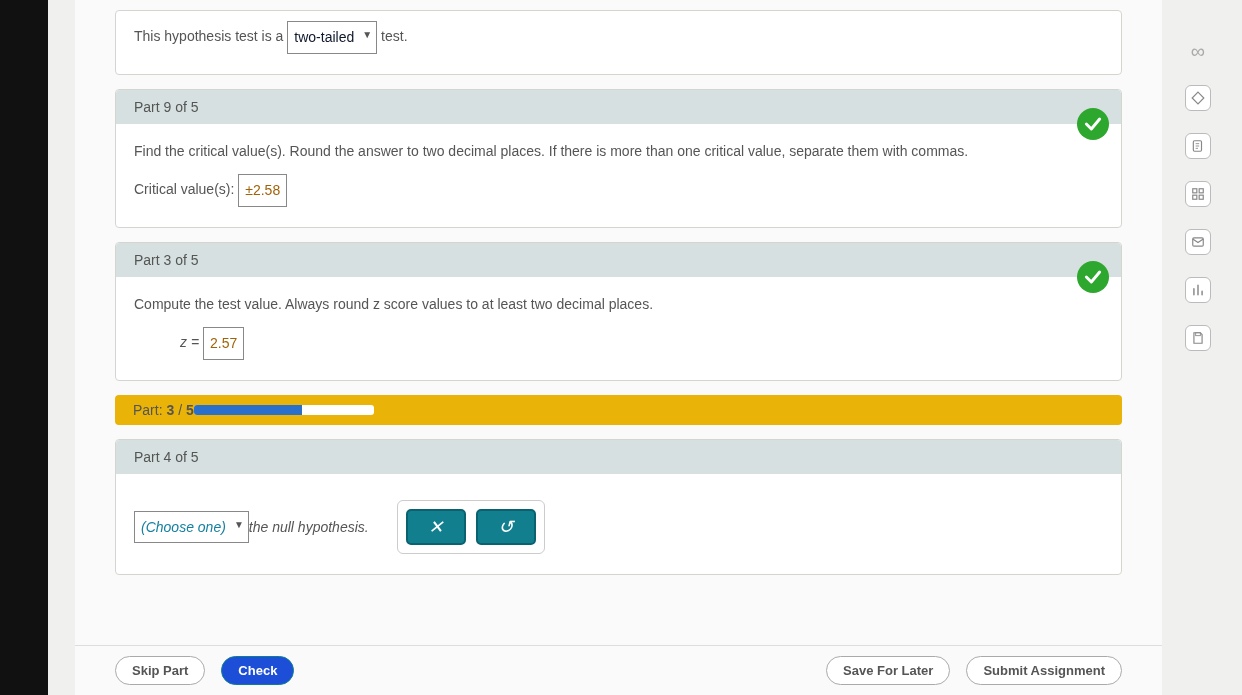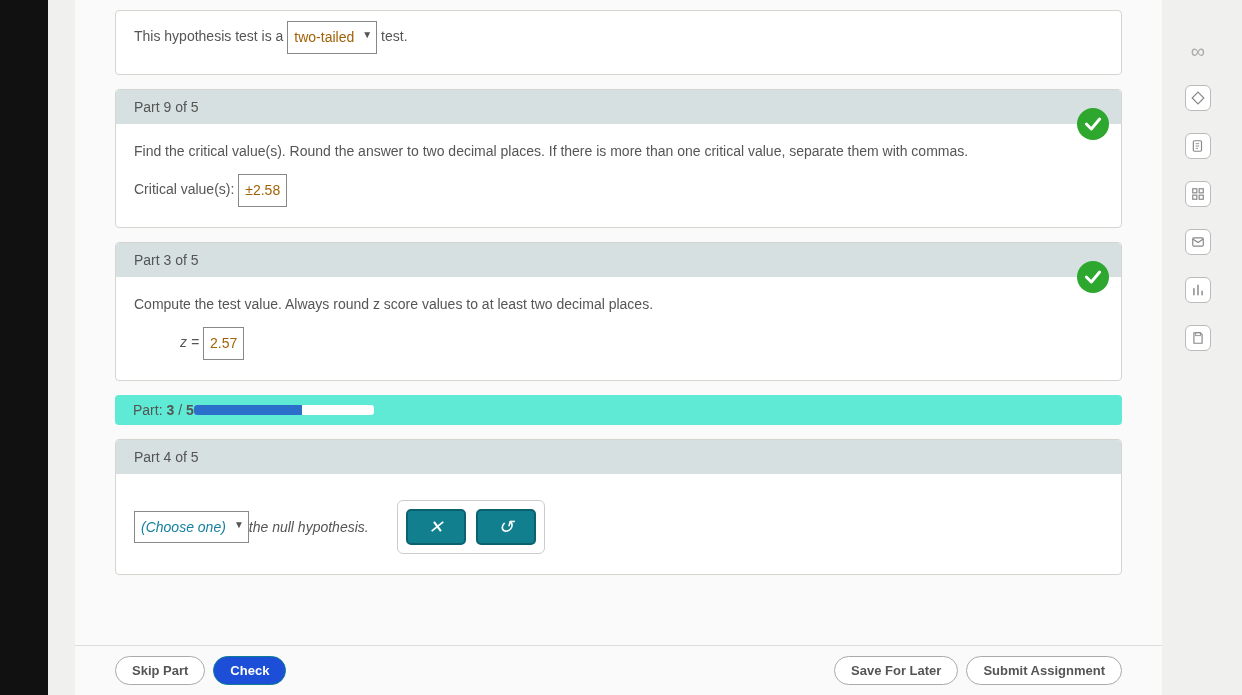--- a/index.html
+++ b/index.html
@@ -39,58 +39,58 @@
   }
   .card-head {
     background: #d6e0e0; padding: 9px 18px; font-size: 14px; color: #555;
     border-radius: 4px 4px 0 0;
   }
   .card-body { padding: 14px 18px 20px 18px; color: #555; line-height: 1.9; }
   .card.top { margin-bottom: 14px; }
   .card.top .card-body { padding-top: 0; padding-bottom: 20px; }
   .sel-box {
     display: inline-block; border: 1px solid #888; background: #fff;
-    padding: 2px 22px 2px 6px; color: #a16207; position: relative;
+    padding: 2px 22px 2px 6px; color: #0f172a; position: relative;
     font-size: 14px; vertical-align: middle;
   }
   .sel-box::after {
     content: "▼"; position: absolute; right: 4px; top: 3px; font-size: 10px; color: #555;
   }
   .ans-box {
     display: inline-block; border: 1px solid #888; background: #fff;
     padding: 2px 6px; color: #a16207; font-size: 14px; vertical-align: middle;
   }
   .check-badge {
     position: absolute; right: 12px; top: 18px;
     width: 32px; height: 32px; border-radius: 50%;
     background: #2ea72e; display: flex; align-items: center; justify-content: center;
   }
   .check-badge svg { width: 20px; height: 20px; }
   .progress-bar-card {
-    background: #5eead4; border-radius: 4px; padding: 7px 18px;
+    background: #eab308; border-radius: 4px; padding: 7px 18px;
     display: flex; align-items: center; gap: 0; margin-bottom: 14px;
   }
   .progress-label { font-size: 14px; color: #555; }
   .progress-label b { font-weight: 700; }
   .progress-track {
     width: 180px; height: 10px; background: #fff; border-radius: 3px; overflow: hidden;
   }
   .progress-fill { height: 100%; background: #2a6fc9; }
   .action-btns { display: inline-flex; gap: 10px; margin-left: 28px;
     border: 1px solid #ccc; border-radius: 6px; padding: 8px; vertical-align: middle;}
   .act-btn {
     width: 60px; height: 36px; border-radius: 5px; background: #127f8f;
     color: #fff; display: flex; align-items: center; justify-content: center;
     font-size: 18px; border: 2px solid #0a6270;
   }
   .z-eq { font-style: italic; margin-left: 46px; }
   .footer {
     position: absolute; left: 75px; right: 80px; bottom: 0;
     height: 50px; background: #fafafa; border-top: 1px solid #ddd;
-    display: flex; align-items: center; padding: 0 40px; gap: 8px;
+    display: flex; align-items: center; padding: 0 40px; gap: 16px;
   }
   .pill-btn {
     border: 1.5px solid #aaa; background: #fff; color: #555;
     padding: 6px 16px; border-radius: 18px; font-size: 13px;
     font-weight: 600;
   }
   .pill-btn.primary { background: #1d4ed8; border-color: #0d7d91; color: #fff; }
   .footer .spacer { flex: 1; }
 </style>
 </head>

